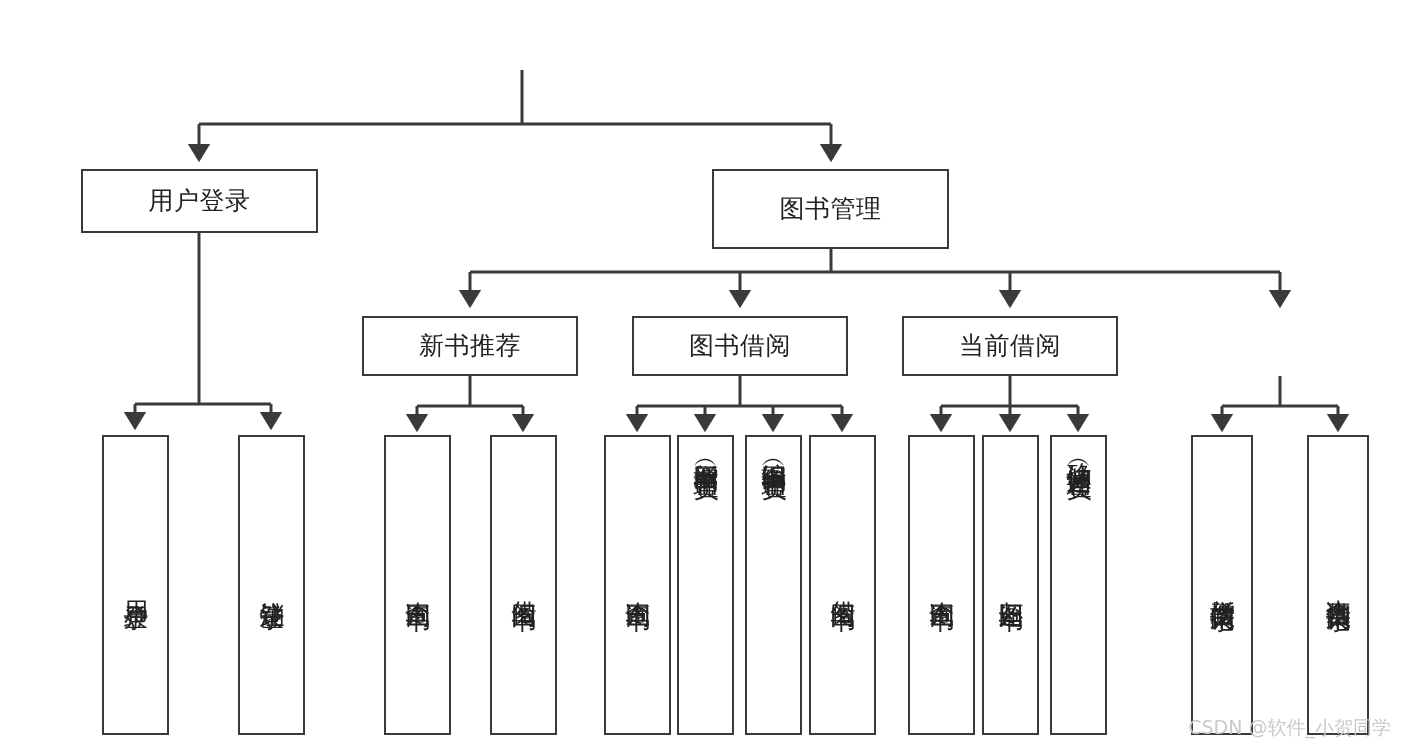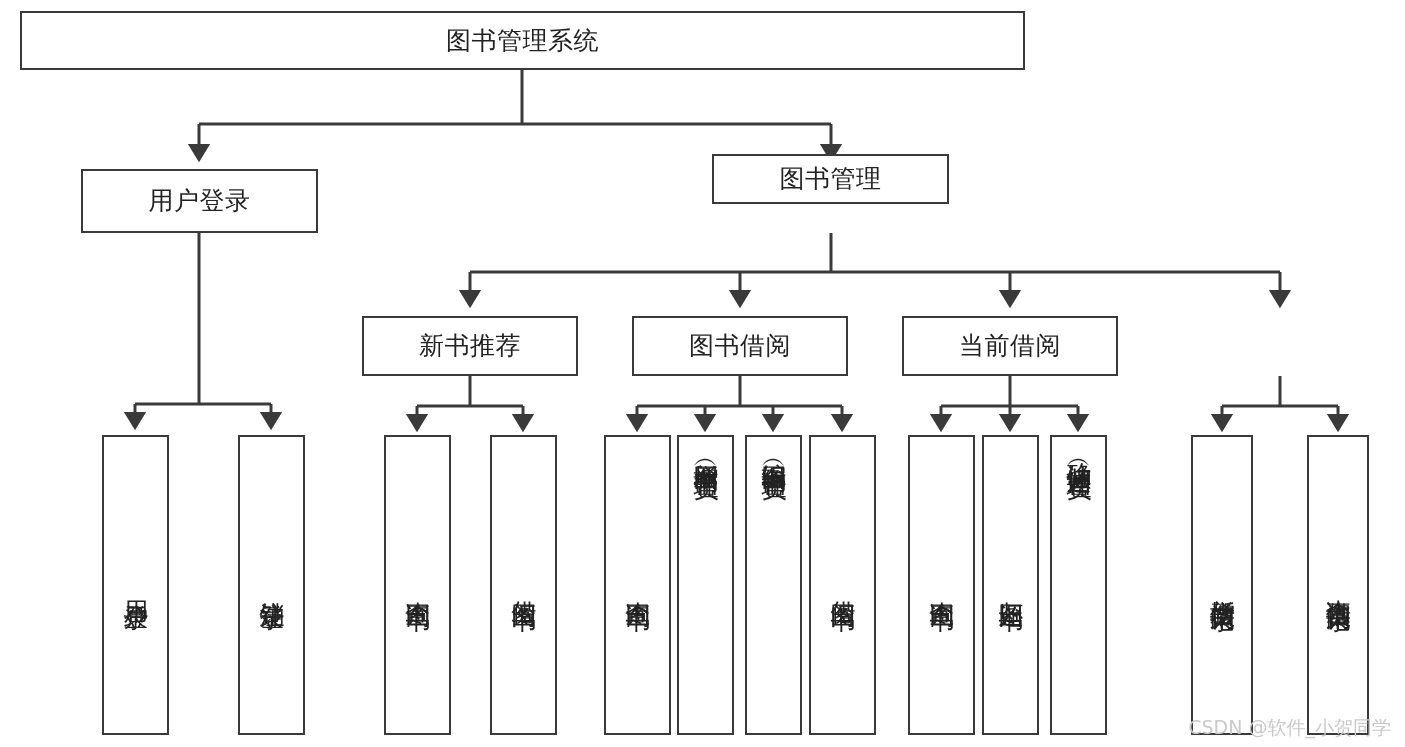--- a/index.html
+++ b/index.html
@@ -129,29 +129,26 @@
       <path d="M1010,406 L1010,422" marker-end="url(#arw)"></path>
       <path d="M1078,406 L1078,422" marker-end="url(#arw)"></path>
 
       <path d="M1280,376 L1280,406"></path>
       <path d="M1222,406 L1338,406"></path>
       <path d="M1222,406 L1222,422" marker-end="url(#arw)"></path>
       <path d="M1338,406 L1338,422" marker-end="url(#arw)"></path>
     </g>
   </svg>
 
-  <div class="node h" id="node-root" style="left:20px; top:11px; width:1005px; height:59px;">
-    <span class="label">图书管理系统</span>
-  </div>
 
   <div class="node h" id="node-user-login" style="left:81px; top:169px; width:237px; height:64px;">
     <span class="label">用户登录</span>
   </div>
 
-  <div class="node h" id="node-book-manage" style="left:712px; top:154px; width:237px; height:50px;">
+  <div class="node h" id="node-book-manage" style="left:712px; top:169px; width:237px; height:80px;">
     <span class="label">图书管理</span>
   </div>
 
   <div class="node h" id="node-new-book-rec" style="left:362px; top:316px; width:216px; height:60px;">
     <span class="label">新书推荐</span>
   </div>
 
   <div class="node h" id="node-book-borrow" style="left:632px; top:316px; width:216px; height:60px;">
     <span class="label">图书借阅</span>
   </div>

